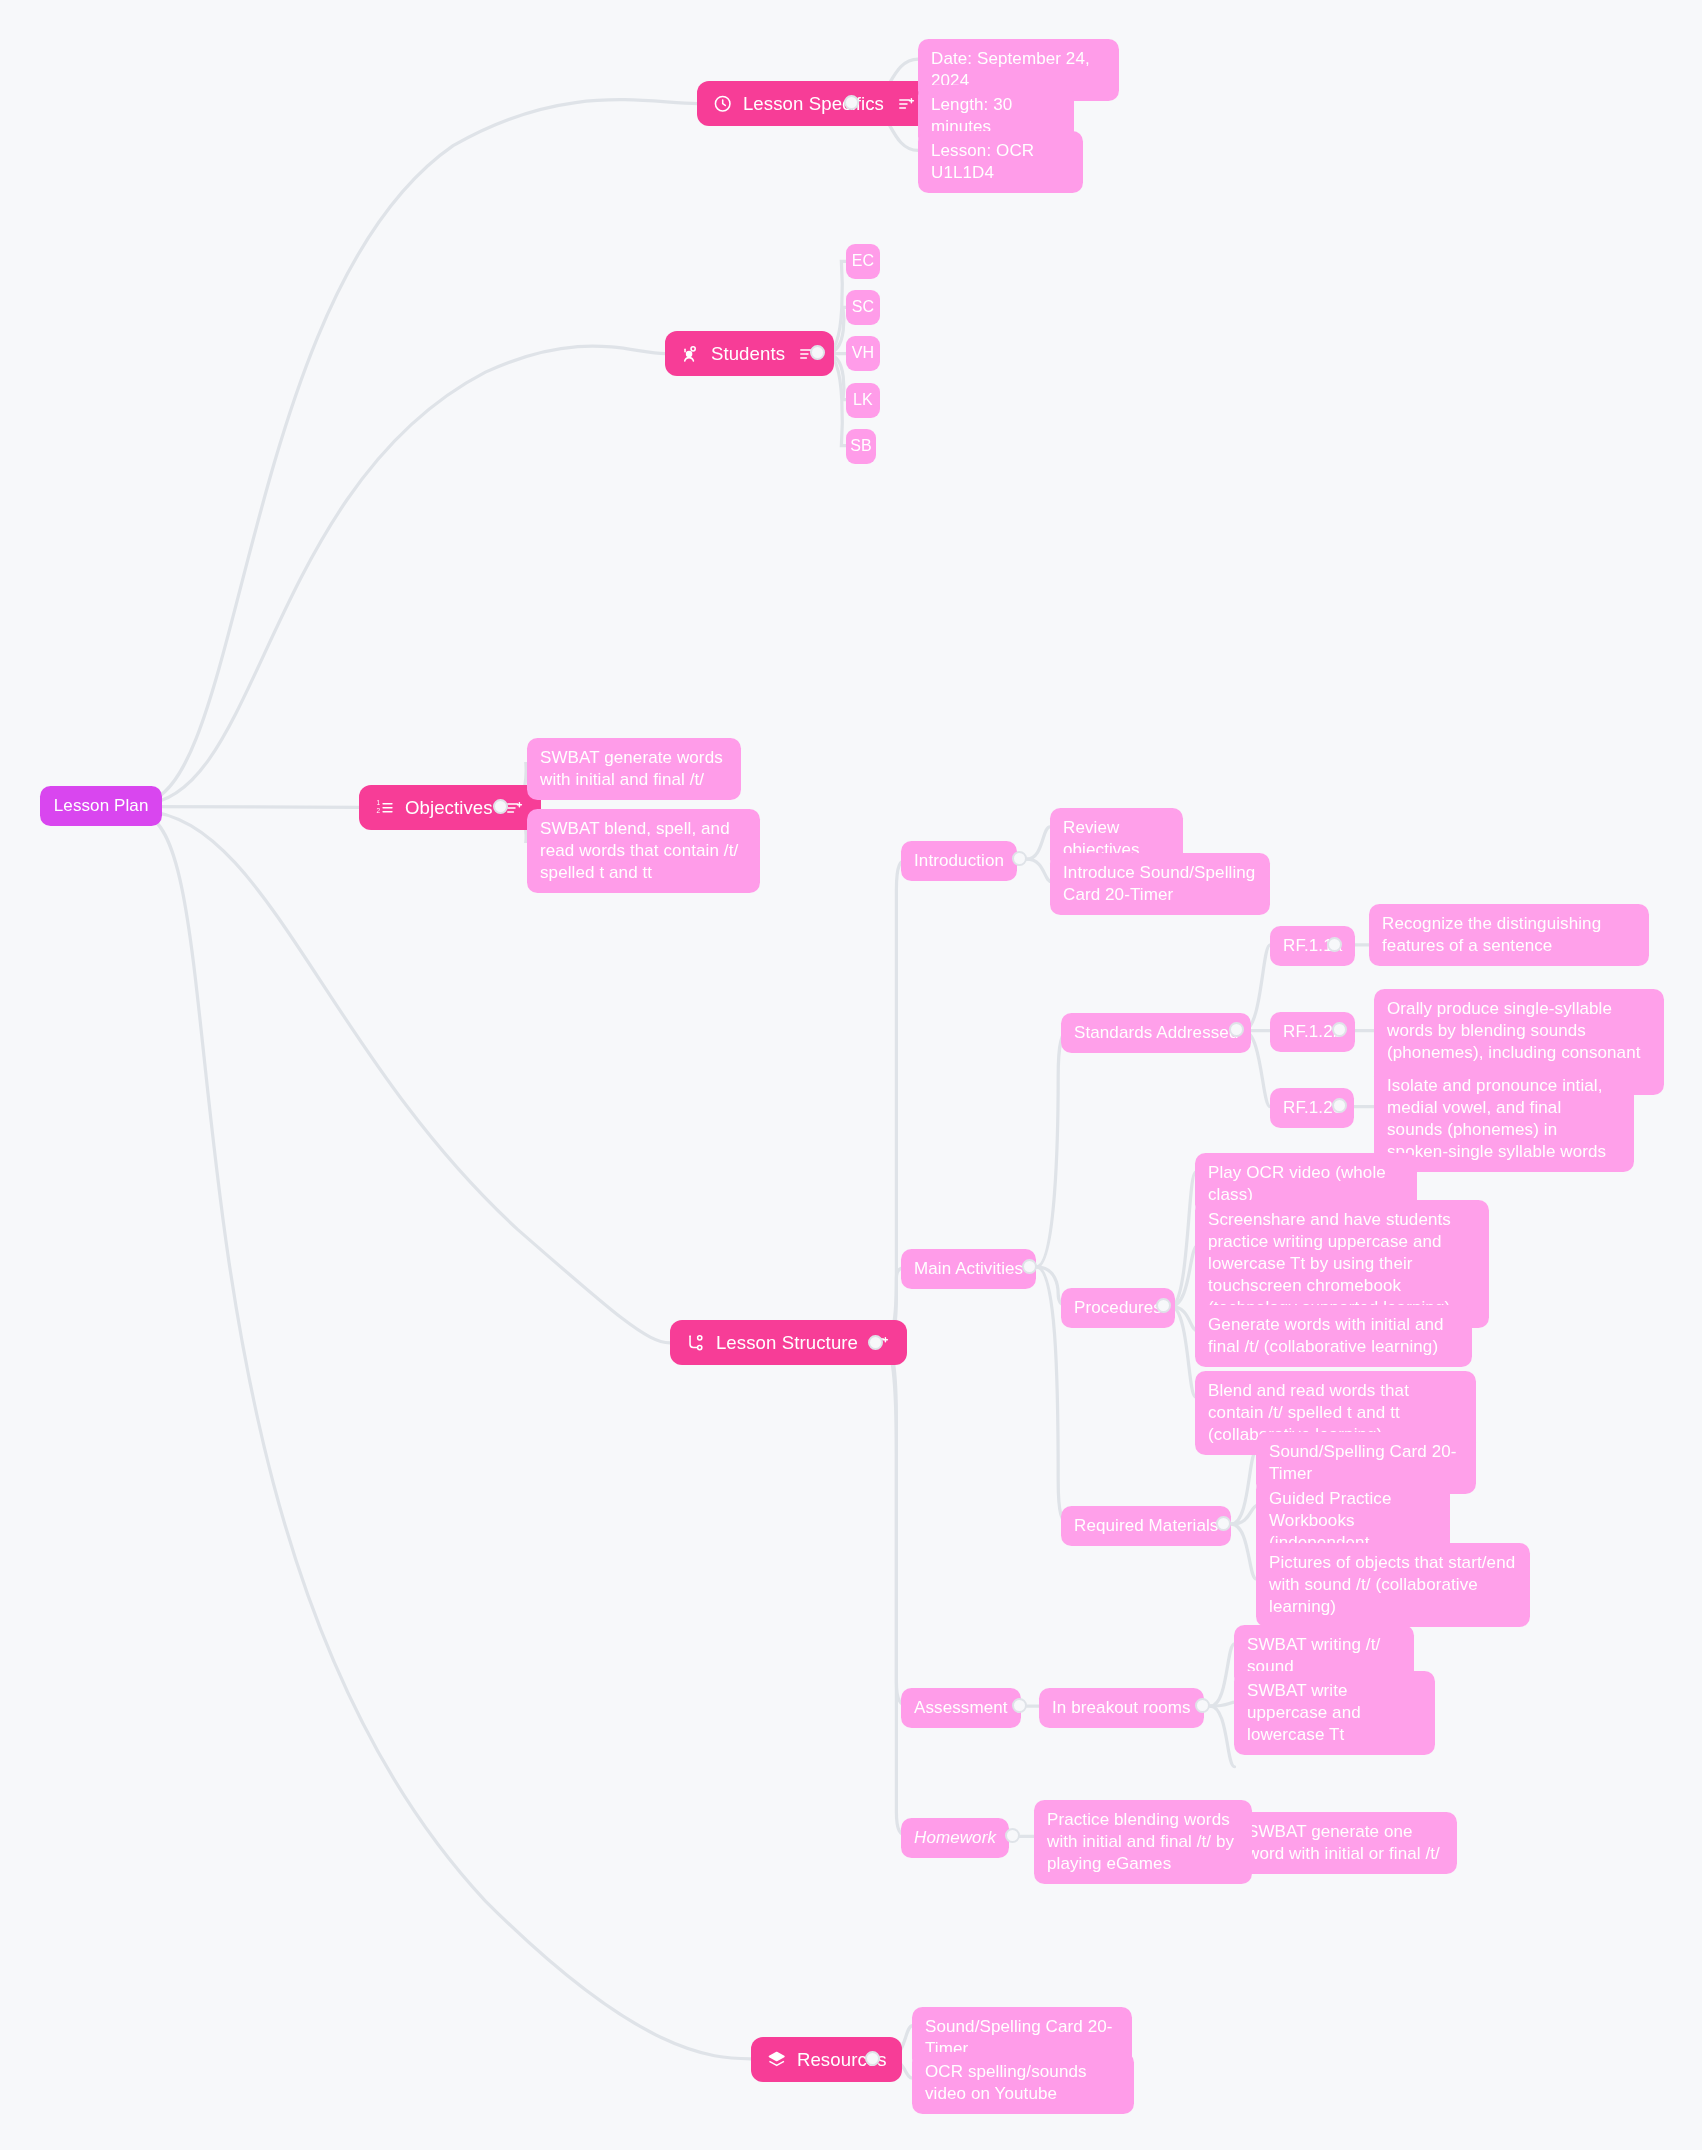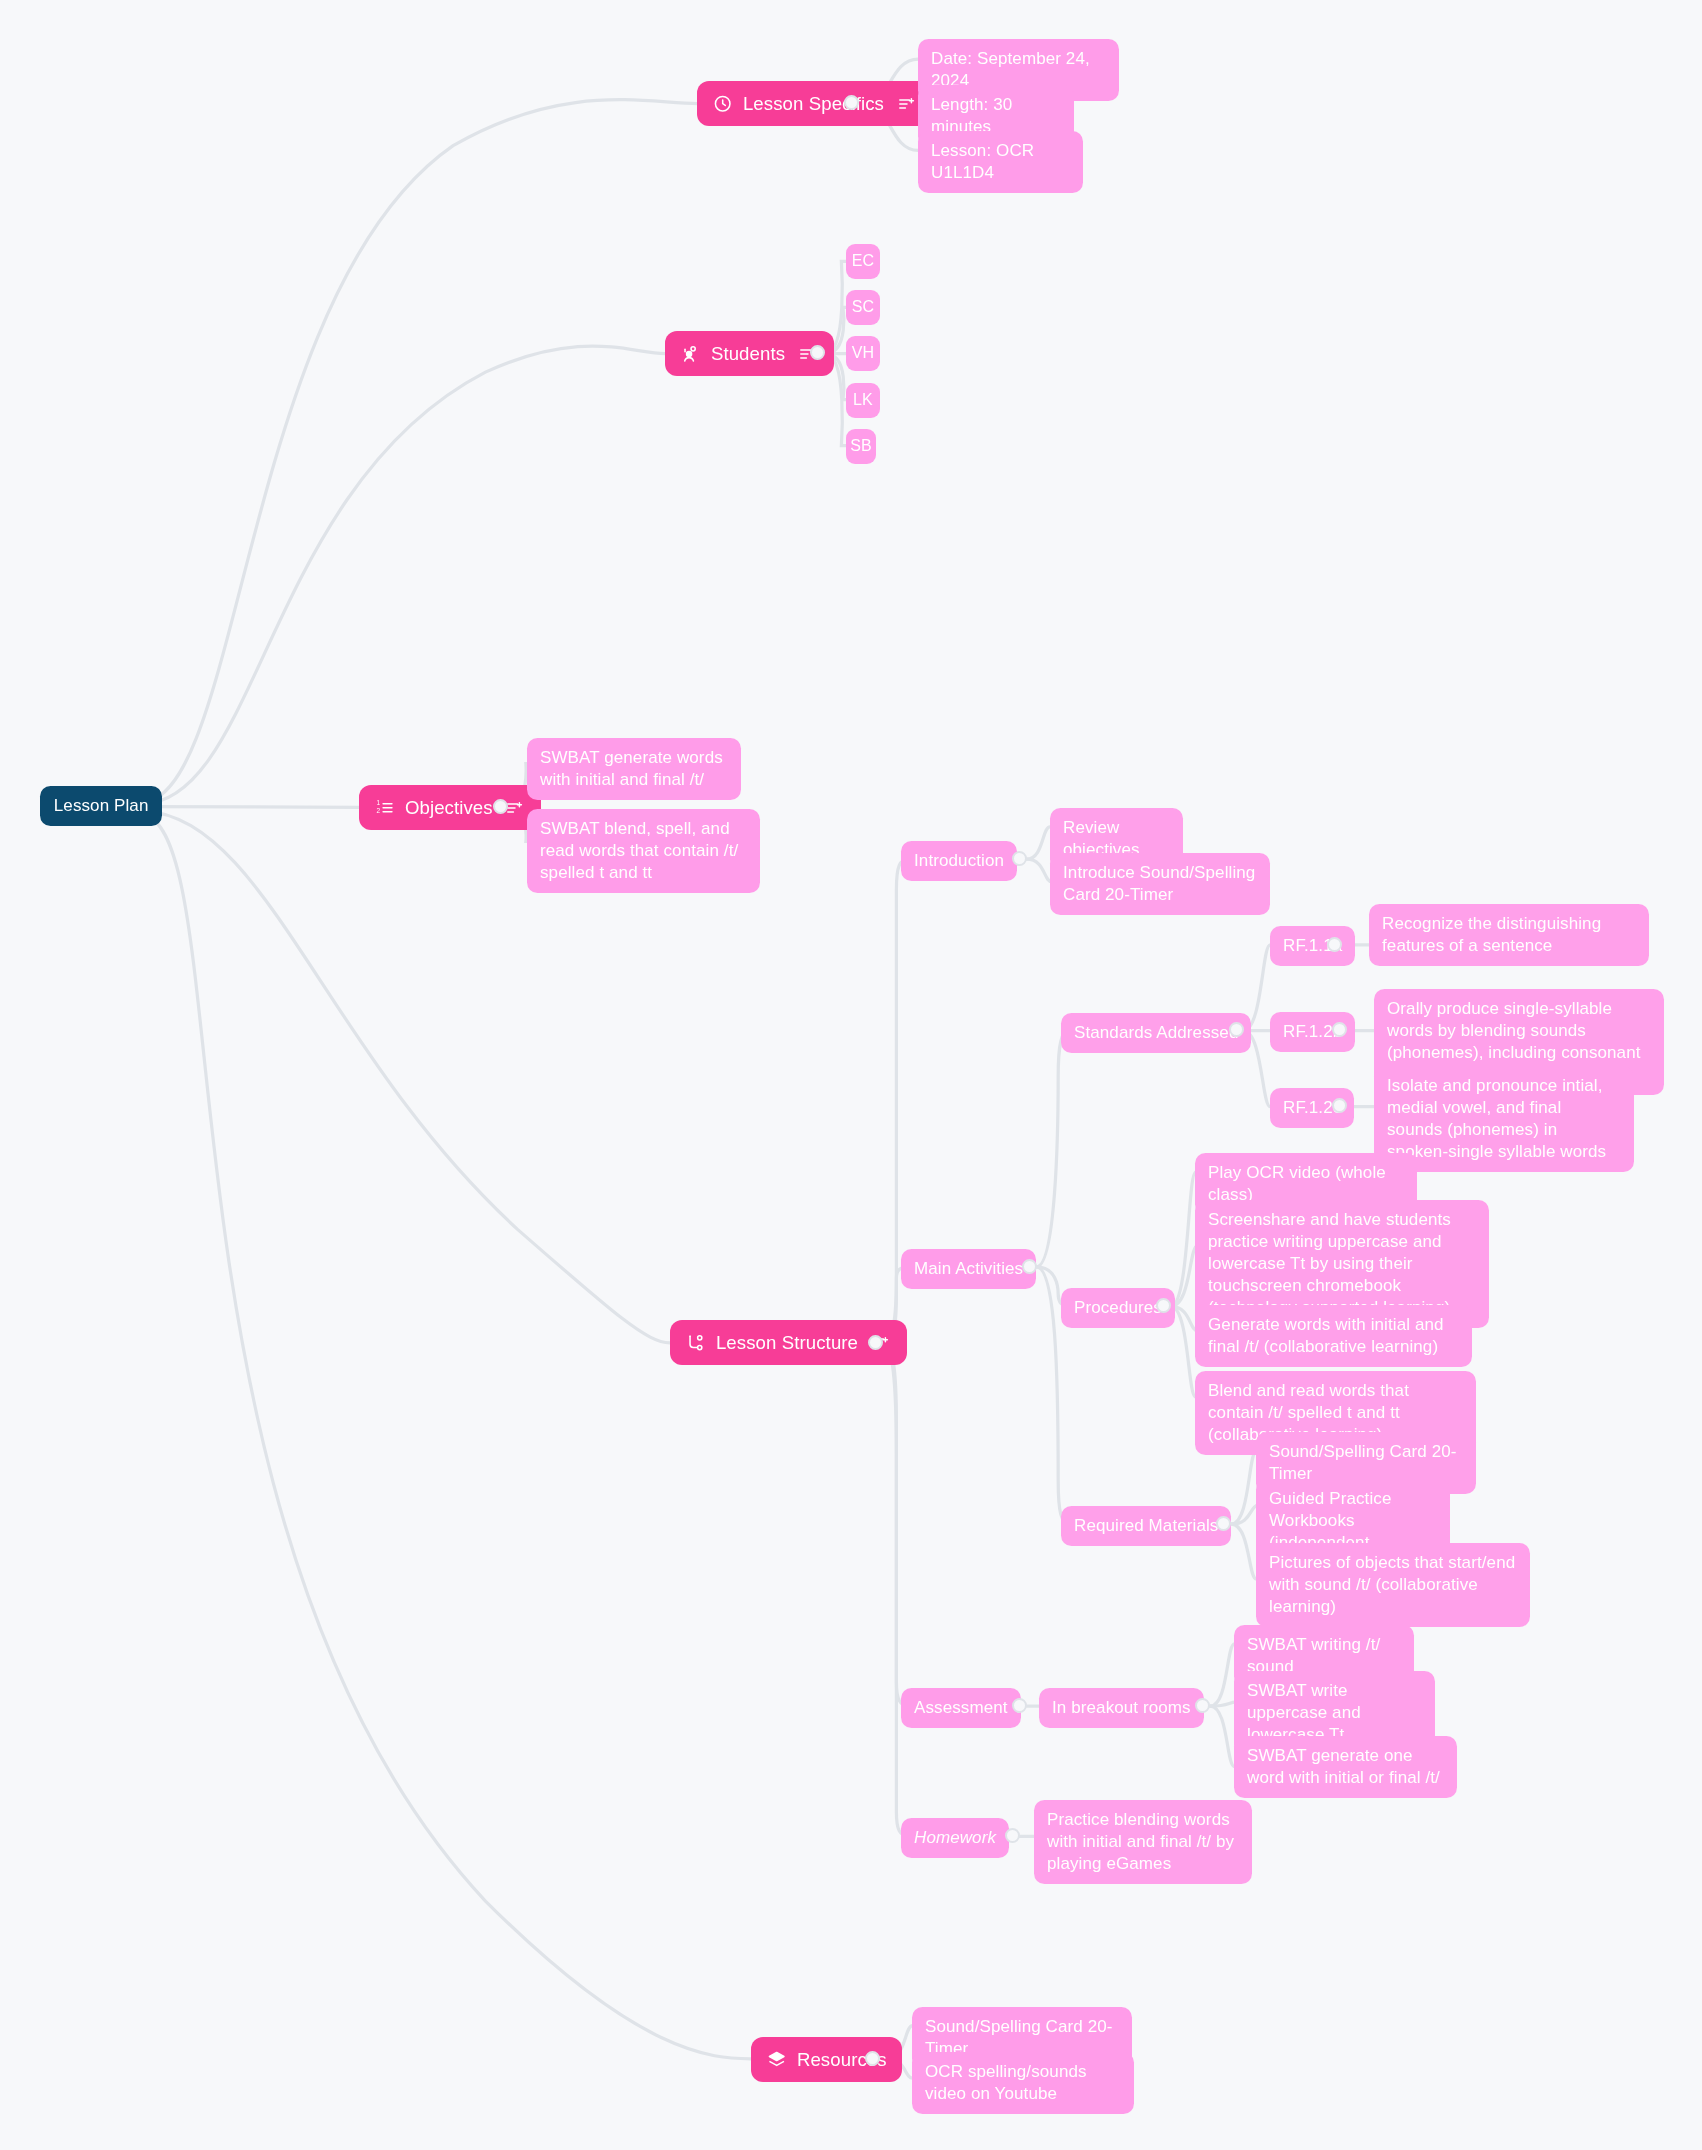--- a/index.html
+++ b/index.html
@@ -30,21 +30,21 @@
     display: flex;
     align-items: center;
     border-radius: 11.3px;
     color: #ffffff;
     line-height: 1.30;
     letter-spacing: 0.1px;
     -webkit-font-smoothing: antialiased;
   }
   
   .n-root {
-    background: #0c4a6e;
+    background: #d946ef;
     font-size: 17px;
     border-radius: 10.5px;
     padding: 9px 13.8px;
   }
   
   .n-l1 {
     background: #f73d97;
     font-size: 18.6px;
     border-radius: 12px;
     padding: 10.5px 15.4px;
@@ -381,21 +381,21 @@
   <div class="node n-l3" style="left:1039px; top:1688px;">
     <span class="label">In breakout rooms</span>
   </div>
   <div class="junction" style="left:1195px; top:1698px;"></div>
   <div class="node n-l3" style="left:1234px; top:1625px; width:180px;">
     <span class="label">SWBAT writing /t/ sound</span>
   </div>
   <div class="node n-l3" style="left:1234px; top:1671px; width:201px;">
     <span class="label">SWBAT write uppercase and lowercase Tt</span>
   </div>
-  <div class="node n-l3" style="left:1234px; top:1736px; width:223px;">
+  <div class="node n-l3" style="left:1234px; top:1812px; width:223px;">
     <span class="label">SWBAT generate one word with initial or final /t/</span>
   </div>
 
   <div class="node n-l2" style="left:901px; top:1818px;font-style:italic;">
     <span class="label">Homework</span>
   </div>
   <div class="junction" style="left:1005px; top:1828px;"></div>
   <div class="node n-l3" style="left:1034px; top:1800px; width:218px;">
     <span class="label">Practice blending words with initial and final /t/ by playing eGames</span>
   </div>

